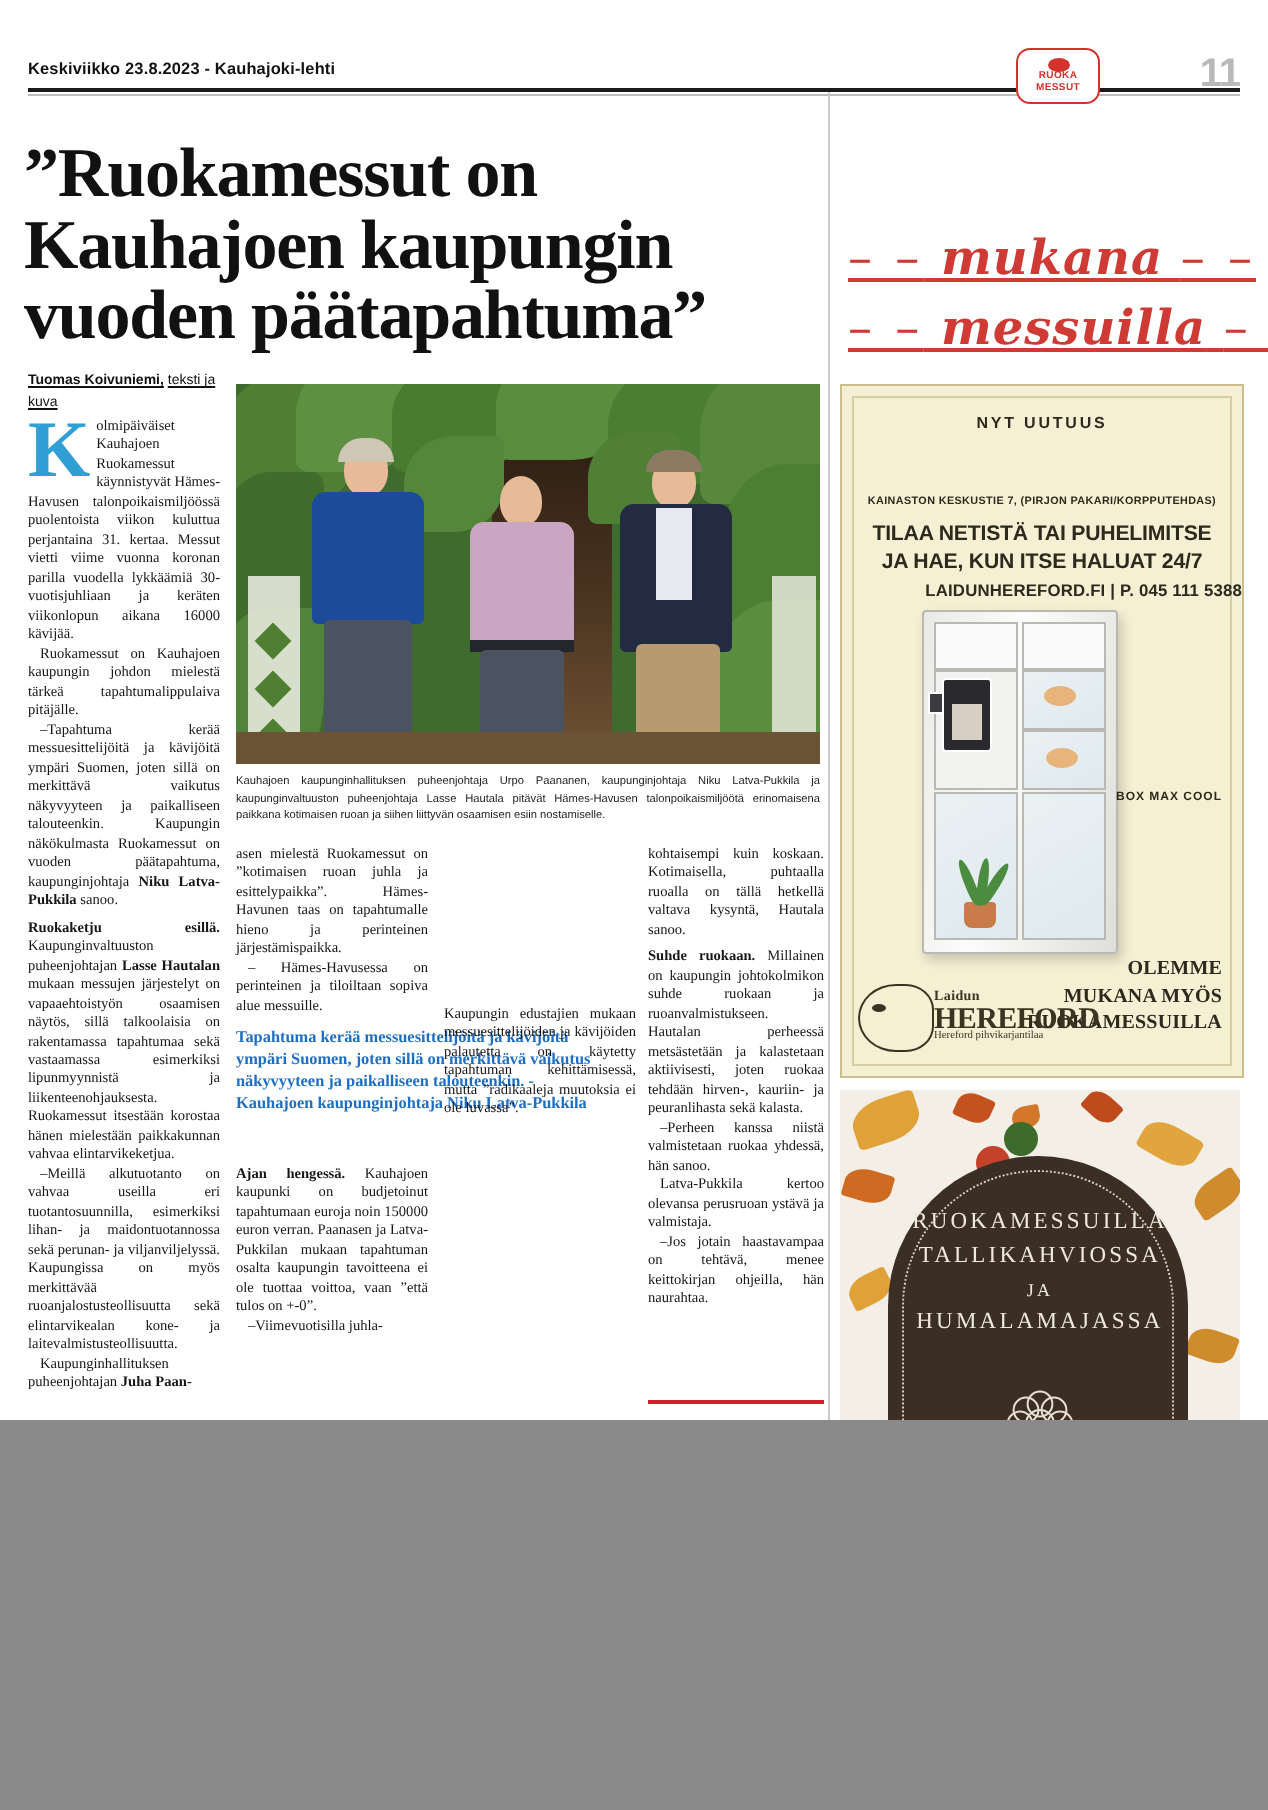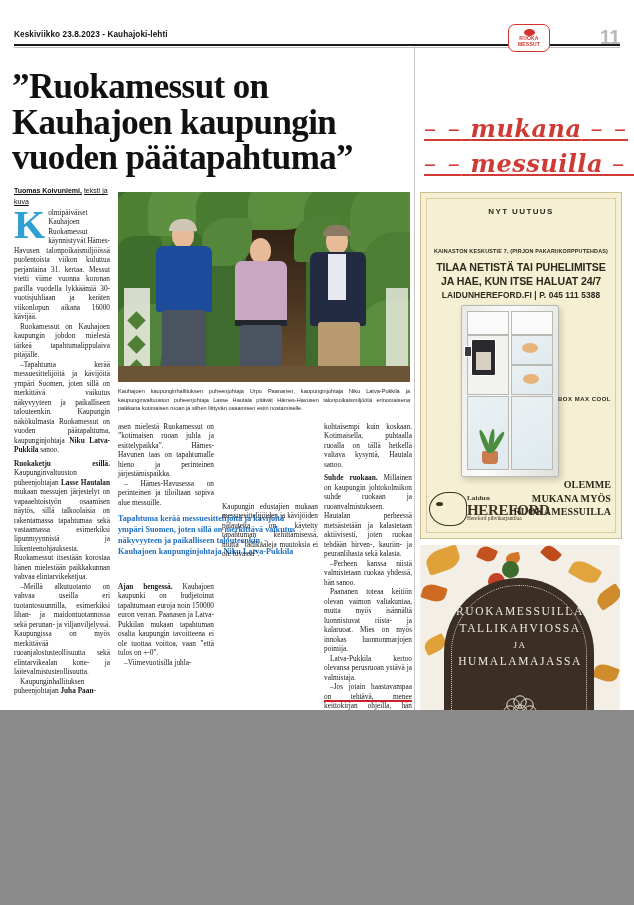--- a/index.html
+++ b/index.html
@@ -102,21 +102,21 @@
     position:absolute;left:420px;top:192px;width:200px;height:345px;
     background:#f5efd4;border:1px solid #cdbf8d;overflow:hidden;
   }
   #ad-hereford .inner{position:absolute;left:5px;top:5px;right:5px;bottom:5px;border:1px solid #d8cda3;}
   .hf-t{font-family:"Liberation Sans",sans-serif;color:#2c2a1c;text-align:center;font-weight:700;}
   #hf-nyt{position:absolute;left:0;right:0;top:14px;font-size:8px;letter-spacing:1.4px;}
   #hf-noutopiste{position:absolute;left:0;right:0;top:27px;font-size:23px;letter-spacing:-.2px;}
   #hf-addr{position:absolute;left:0;right:0;top:55px;font-size:5.4px;letter-spacing:.2px;}
   #hf-l1{position:absolute;left:0;right:0;top:68px;font-size:10.6px;letter-spacing:-.1px;}
   #hf-l2{position:absolute;left:0;right:0;top:82px;font-size:10.6px;letter-spacing:-.1px;}
-  #hf-web{position:absolute;left:0;right:0;top:97px;font-size:8.4px;letter-spacing:.1px;}
+  #hf-web{position:absolute;left:0;right:0;top:97px;font-size:8.4px;letter-spacing:.1px;text-align:right;}
   #hf-boxmax{position:absolute;right:10px;top:203px;font-size:6px;letter-spacing:.5px;color:#2c2a1c;
              font-family:"Liberation Sans",sans-serif;font-weight:700;}
   #hf-olemme{position:absolute;right:10px;top:285px;font-size:10px;line-height:1.35;text-align:right;
              font-family:Liberation Serif, serif;font-weight:700;color:#2c2a1c;letter-spacing:.1px;}
   
   #vend{position:absolute;left:40px;top:112px;width:96px;height:170px;
         background:linear-gradient(100deg,#e9e9e7,#fcfcfc 40%,#dededa);
         border:1.5px solid #b9b9b4;border-radius:2px;box-shadow:2px 3px 6px rgba(0,0,0,.18);}
   #vend .cell{position:absolute;border:1.2px solid #b9b9b4;background:#fafafa;}
   #vend .glass{background:linear-gradient(150deg,#eaf1f3,#dfe9ee);}
@@ -313,21 +313,20 @@
   </div>
 
   <div class="col" style="left:222px;top:502px;width:96px;height:190px;">
     <p class="noind"><span>Kaupungin edustajien mukaan messuesittelijöiden ja kävijöiden palautetta on käytetty tapahtuman kehittämisessä, mutta ”radikaaleja muutoksia ei ole luvassa”.</span></p>
   </div>
 
   <div class="col" style="left:324px;top:422px;width:88px;height:272px;">
     <p class="noind"><span>kohtaisempi kuin koskaan. Kotimaisella, puhtaalla ruoalla on tällä hetkellä valtava kysyntä, Hautala sanoo.</span></p>
     <p class="noind" style="margin-top:4px;"><b class="sub">Suhde ruokaan.</b><span> Millainen on kaupungin johtokolmikon suhde ruokaan ja ruoanvalmistukseen. Hautalan perheessä metsästetään ja kalastetaan aktiivisesti, joten ruokaa tehdään hirven-, kauriin- ja peuranlihasta sekä kalasta.</span></p>
     <p><span>–Perheen kanssa niistä valmistetaan ruokaa yhdessä, hän sanoo.</span></p>
-    <p><span>Paananen toteaa keitiön olevan vaimon valtakuntaa, mutta myös isännältä luonnistuvat riista- ja kalaruoat. Mies on myös innokas luonnonmarjojen poimija.</span></p>
     <p><span>Latva-Pukkila kertoo olevansa perusruoan ystävä ja valmistaja.</span></p>
     <p><span>–Jos jotain haastavampaa on tehtävä, menee keittokirjan ohjeilla, hän naurahtaa.</span></p>
   </div>
 
   <div id="ad-hereford">
     <div class="inner"></div>
     <div class="hf-t" id="hf-nyt">NYT UUTUUS</div>
     <div class="hf-t" id="hf-addr">KAINASTON KESKUSTIE 7, (PIRJON PAKARI/KORPPUTEHDAS)</div>
     <div class="hf-t" id="hf-l1">TILAA NETISTÄ TAI PUHELIMITSE</div>
     <div class="hf-t" id="hf-l2">JA HAE, KUN ITSE HALUAT 24/7</div>

